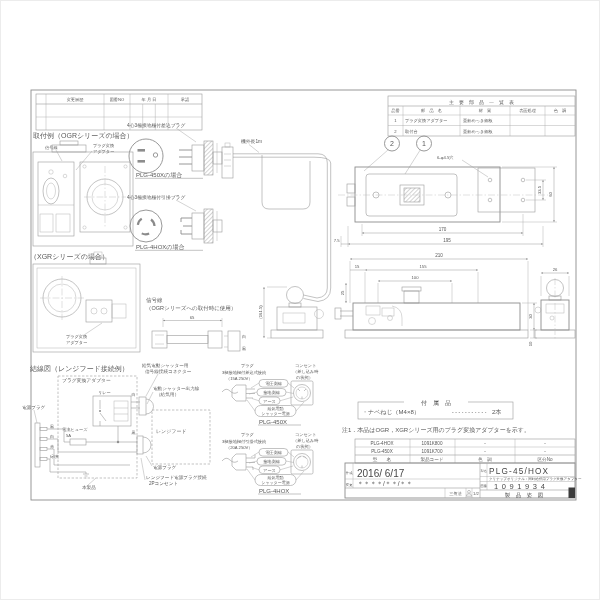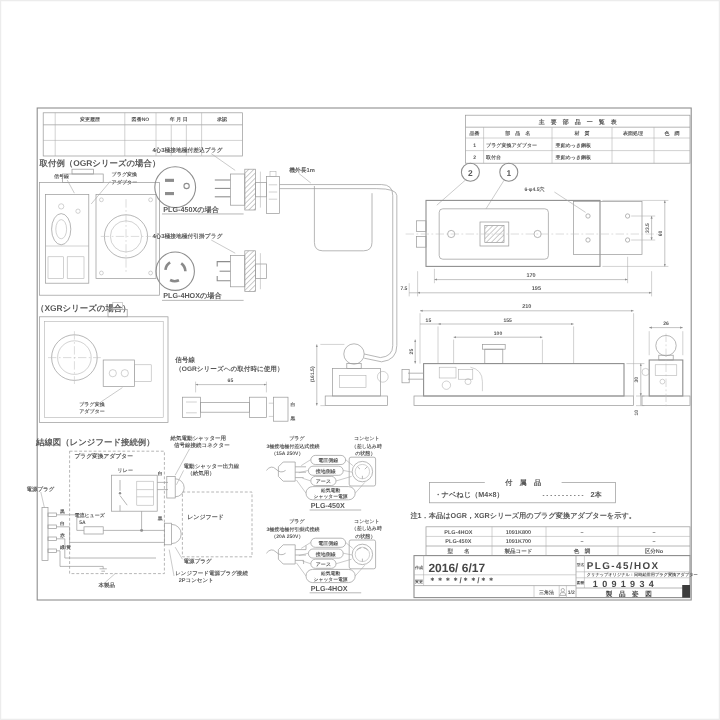--- a/index.html
+++ b/index.html
@@ -1,16 +1,16 @@
 <!DOCTYPE html>
 <html><head>
 <meta charset="utf-8">
 <style>
   html,body{margin:0;padding:0;background:#fff;}
-  #stage{position:relative;width:600px;height:600px;background:#ffffff;box-shadow:inset 0 0 0 1px #ececec;font-weight:bold;}
+  #stage{position:relative;width:600px;height:600px;background:#ffffff;box-shadow:inset 0 0 0 1px #ececec;}
   svg text{font-family:"Liberation Sans","DejaVu Sans",sans-serif;fill:#585858;}
   .t32{font-size:3.2px}.t34{font-size:3.4px}.t35{font-size:3.5px}.t40{font-size:4px}
   .t42{font-size:4.2px}.t46{font-size:4.6px}.t48{font-size:4.8px}.t50{font-size:5px}
   .t55{font-size:5.5px}.t60{font-size:6px}.t65{font-size:6.5px}.t70{font-size:7px}
   .t75{font-size:7.5px}.t82{font-size:8.2px}.t10{font-size:10px}
   .mid{text-anchor:middle}.end{text-anchor:end}
   .dark{fill:#474747}
   .ln{fill:none;stroke:#9a9a9a;stroke-width:.6}
   .lnb{fill:none;stroke:#8d8d8d;stroke-width:.9}
   .lnt{fill:none;stroke:#ababab;stroke-width:.45}

